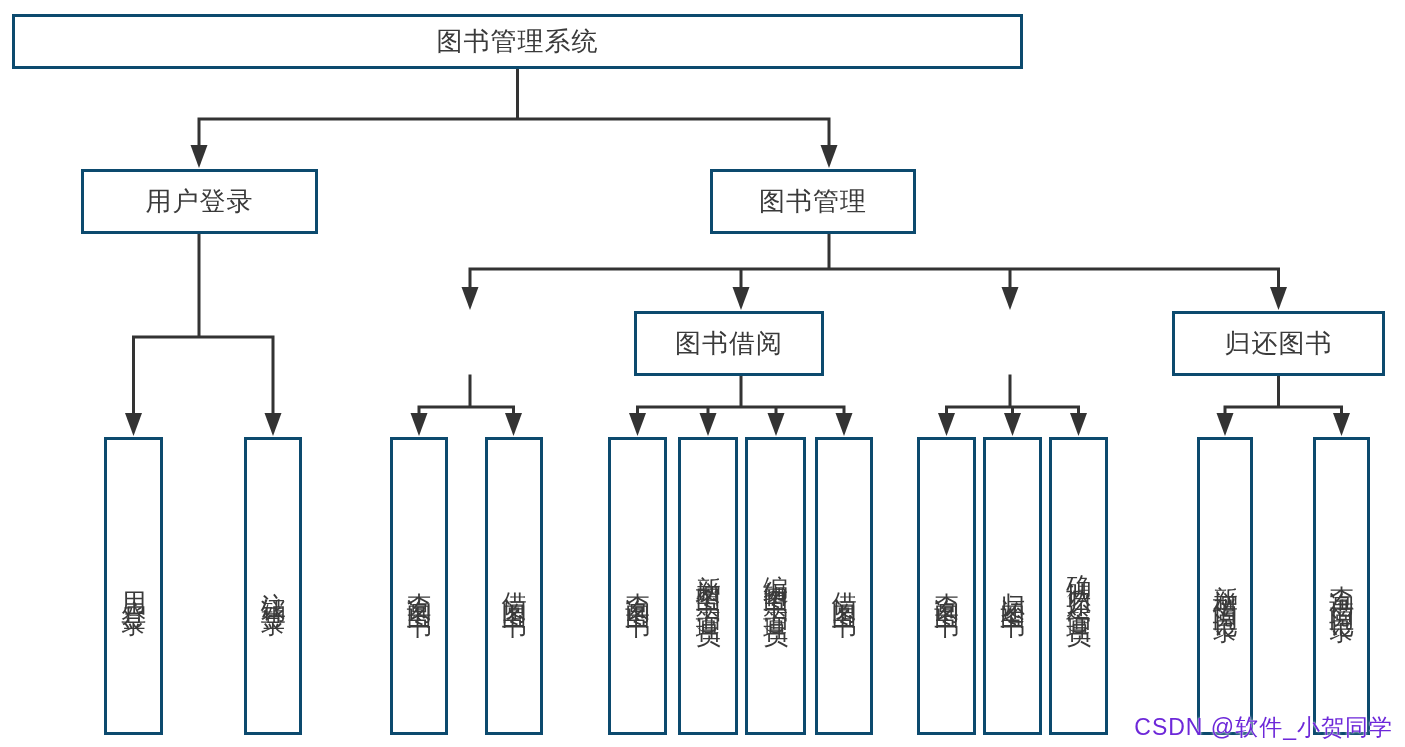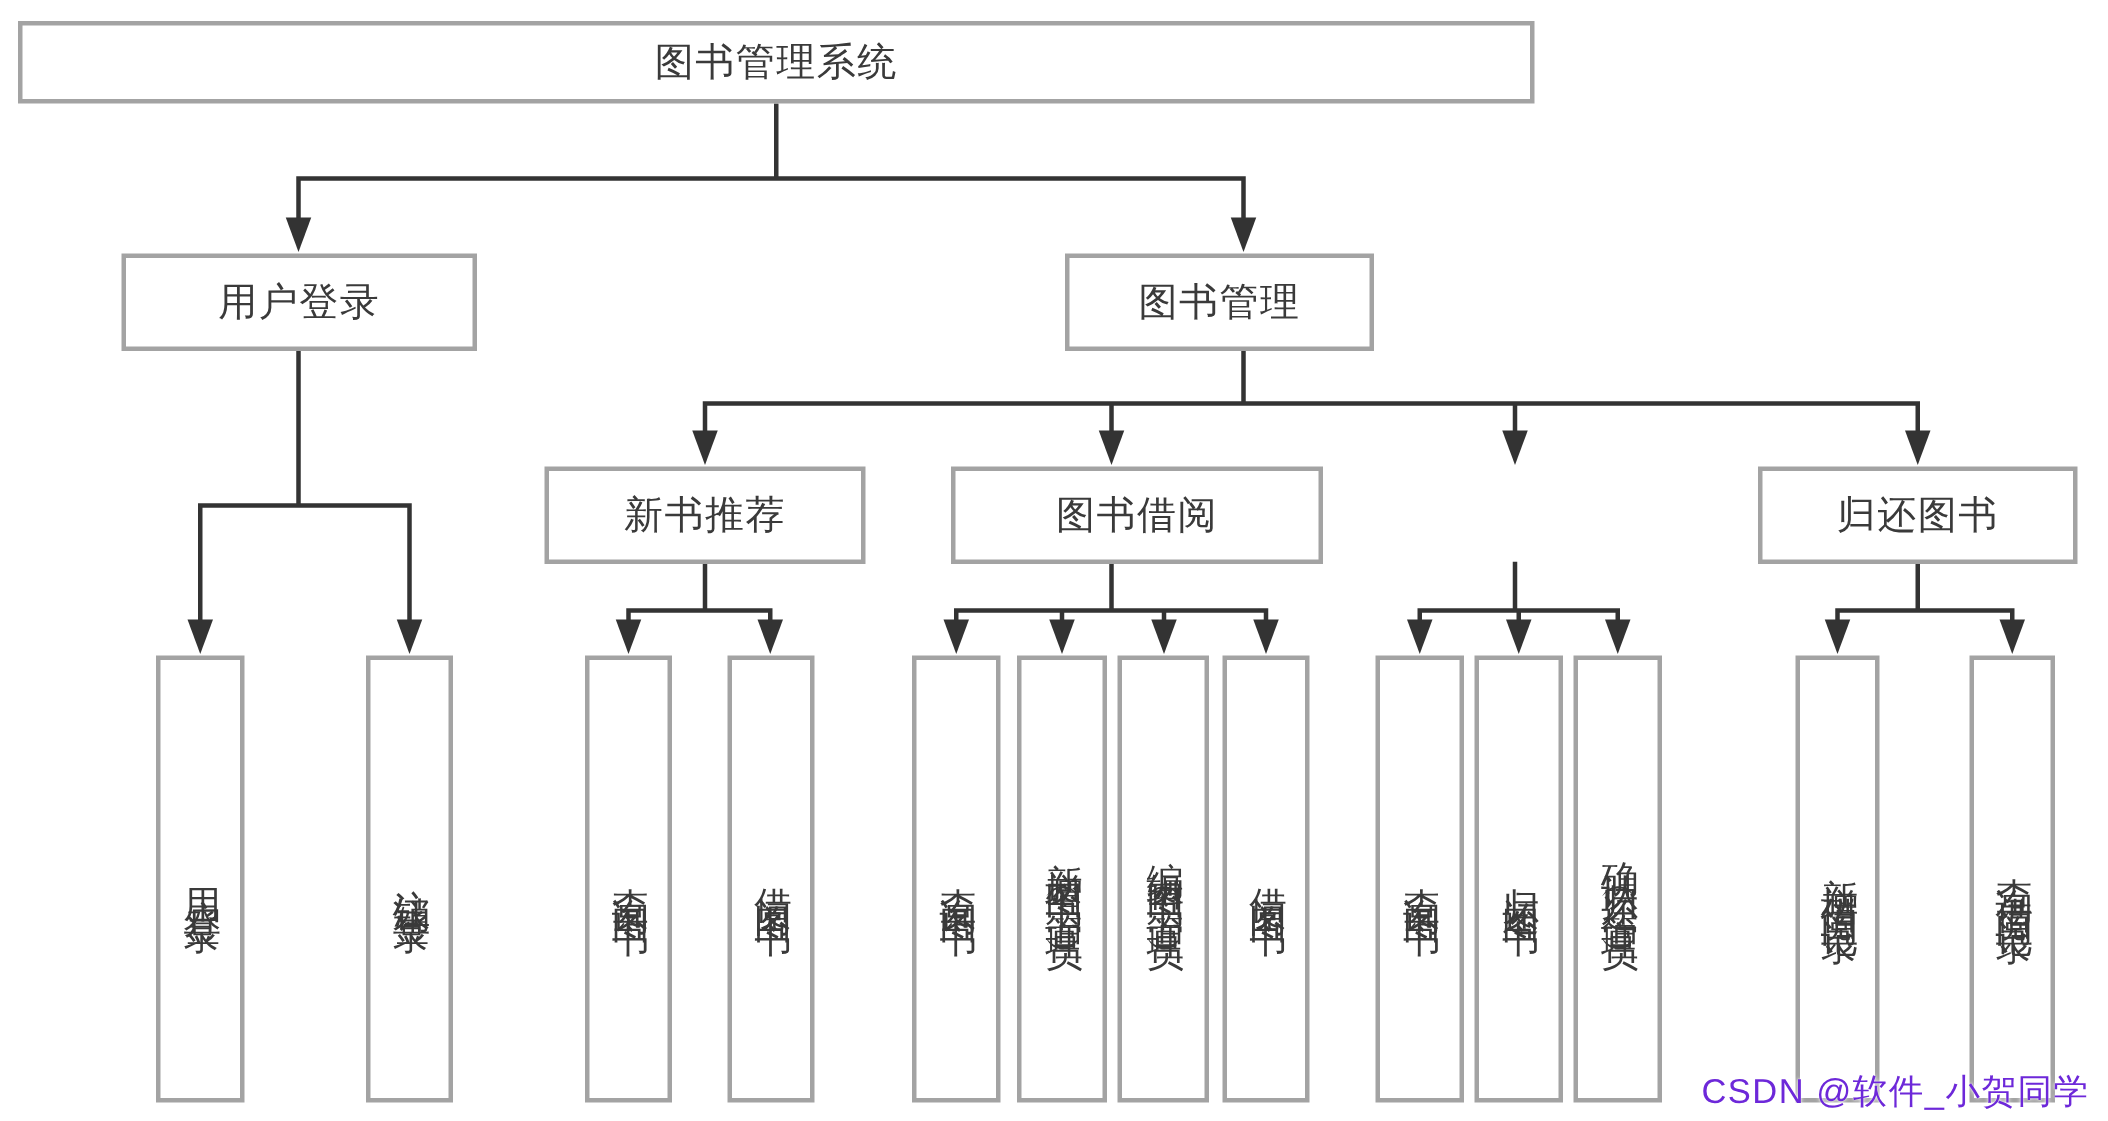--- a/index.html
+++ b/index.html
@@ -16,21 +16,21 @@
     overflow: hidden;
   }
   .connectors {
     position: absolute;
     left: 0; top: 0;
     width: 1405px; height: 747px;
     z-index: 1;
   }
   .node {
     position: absolute;
-    border: 3px solid #a3a3a3;
+    border: 3px solid #0c4a6e;
     background: #ffffff;
     display: flex;
     align-items: center;
     justify-content: center;
     z-index: 2;
   }
   .hnode span {
     font-size: 26px;
     letter-spacing: 1px;
     color: #3a3a3a;
@@ -110,24 +110,21 @@
     <span>图书管理系统</span>
   </div>
 
   <div class="node hnode" style="left:81px; top:169px; width:237px; height:65px;">
     <span>用户登录</span>
   </div>
   <div class="node hnode" style="left:710px; top:169px; width:206px; height:65px;">
     <span>图书管理</span>
   </div>
 
-  <div class="node hnode" style="left:363px; top:311px; width:214px; height:65px;">
-    <span>新书推荐</span>
-  </div>
-  <div class="node hnode" style="left:634px; top:311px; width:248px; height:65px;">
+  <div class="node hnode" style="left:634px; top:311px; width:190px; height:65px;">
     <span>图书借阅</span>
   </div>
   <div class="node hnode" style="left:1172px; top:311px; width:213px; height:65px;">
     <span>归还图书</span>
   </div>
 
   <div class="node vnode" style="left:104px; top:437px; width:59px; height:298px;">
     <span>用户登录</span>
   </div>
   <div class="node vnode" style="left:244px; top:437px; width:58px; height:298px;">

